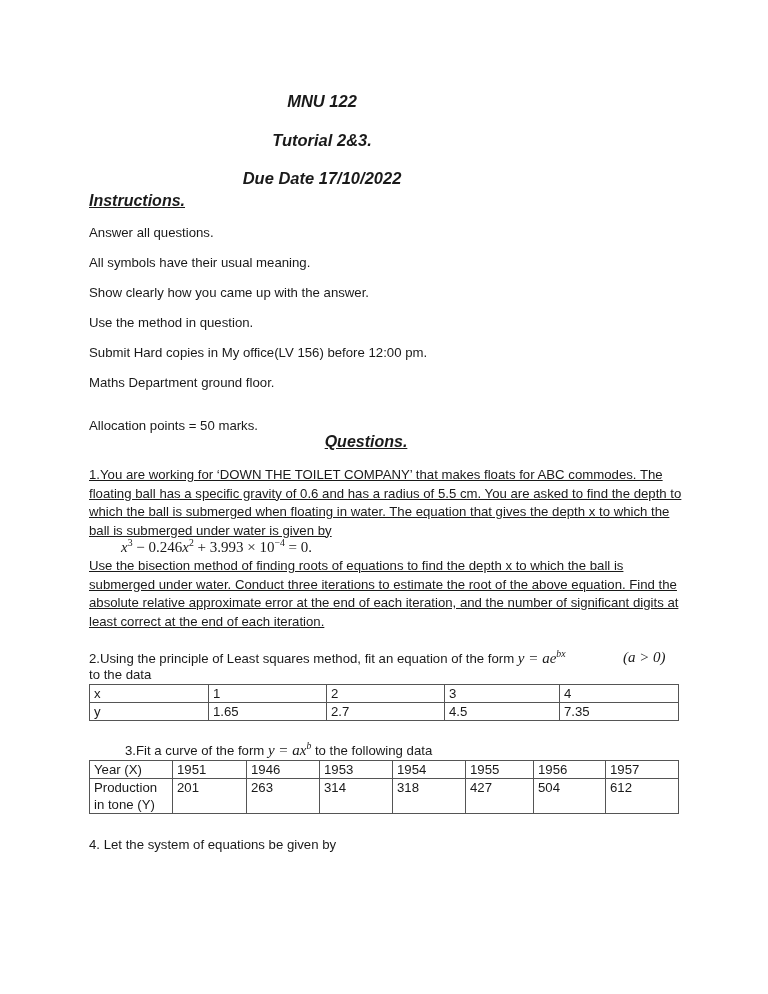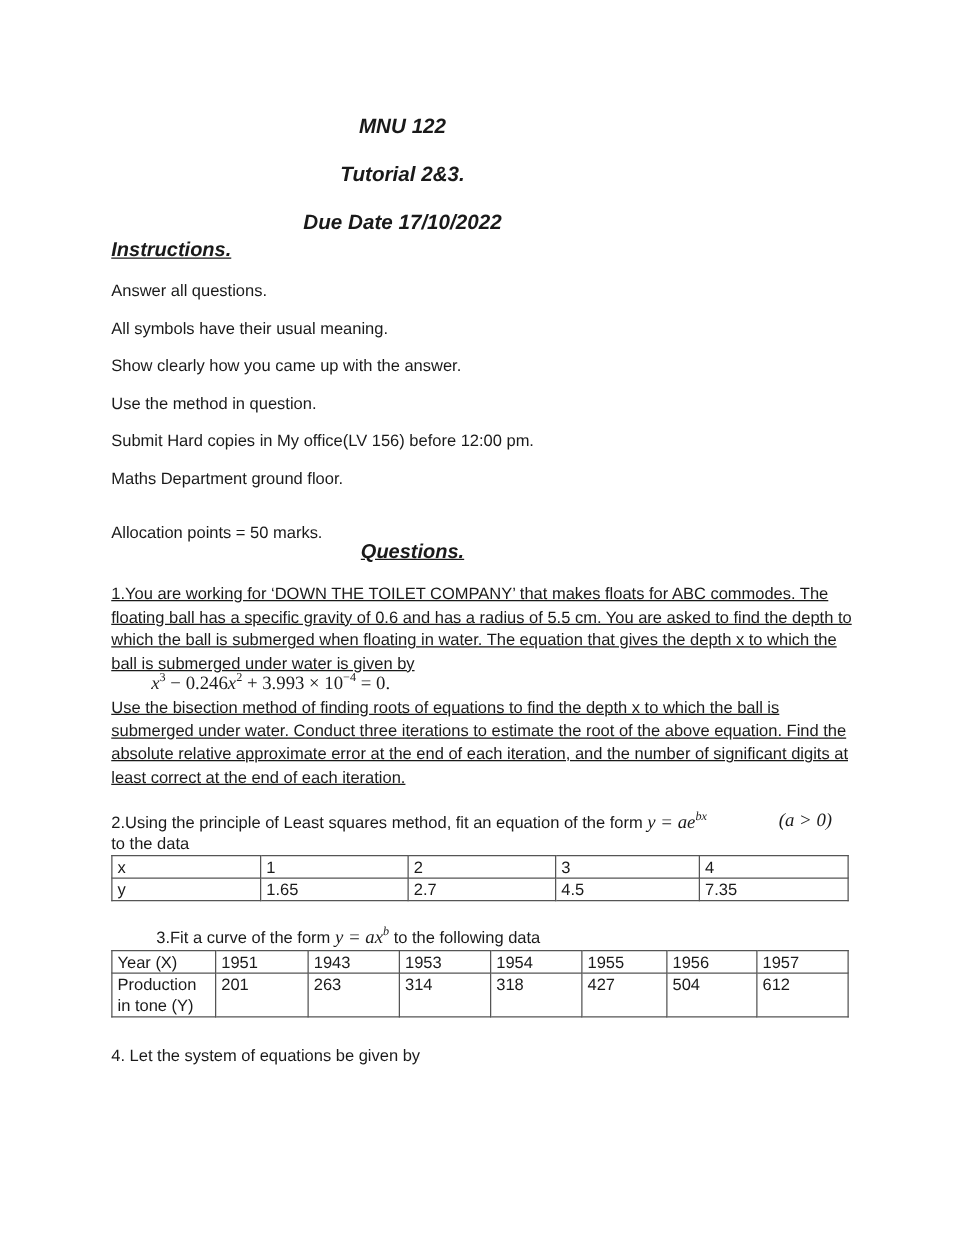--- a/index.html
+++ b/index.html
@@ -26,21 +26,21 @@
 <div class="abs heading" style="left:89px; top:192px;">Instructions.</div>
 
 <div class="abs line" style="top:225px;">Answer all questions.</div>
 <div class="abs line" style="top:255px;">All symbols have their usual meaning.</div>
 <div class="abs line" style="top:285px;">Show clearly how you came up with the answer.</div>
 <div class="abs line" style="top:315px;">Use the method in question.</div>
 <div class="abs line" style="top:345px;">Submit Hard copies in My office(LV 156) before 12:00 pm.</div>
 <div class="abs line" style="top:375px;">Maths Department ground floor.</div>
 <div class="abs line" style="top:418px;">Allocation points = 50 marks.</div>
 
-<div class="abs heading" style="left:0; width:660px; text-align:center; top:433px;">
+<div class="abs heading" style="left:0; width:660px; text-align:center; top:433px;padding-left:36px;">
   <span>Questions.</span>
 </div>
 
 <div class="abs para" style="top:466px;">1.You are working for ‘DOWN THE TOILET COMPANY’ that makes floats for ABC commodes. The floating ball has a specific gravity of 0.6 and has a radius of 5.5 cm. You are asked to find the depth to which the ball is submerged when floating in water. The equation that gives the depth x to which the ball is submerged under water is given by</div>
 <div class="abs math" style="left:121px; top:539px;">
   <span>x</span><sup class="n">3</sup><span class="n"> − 0.246</span><span>x</span><sup class="n">2</sup><span class="n"> + 3.993 × 10</span><sup class="n">−4</sup><span class="n"> = 0.</span>
 </div>
 <div class="abs para" style="top:557px;">Use the bisection method of finding roots of equations to find the depth x to which the ball is submerged under water. Conduct three iterations to estimate the root of the above equation. Find the absolute relative approximate error at the end of each iteration, and the number of significant digits at least correct at the end of each iteration.</div>
 
 <div class="abs line" style="top:650px;">
@@ -87,21 +87,21 @@
       <col style="width:73px">
       <col style="width:73px">
       <col style="width:68px">
       <col style="width:72px">
       <col style="width:73px">
     </colgroup>
   <tbody>
       <tr>
     <td>Year (X)</td>
     <td>1951</td>
-    <td>1943</td>
+    <td>1946</td>
     <td>1953</td>
     <td>1954</td>
     <td>1955</td>
     <td>1956</td>
     <td>1957</td>
   </tr>
   <tr>
     <td style="white-space:normal;">Production in tone (Y)</td>
     <td>201</td>
     <td>263</td>

